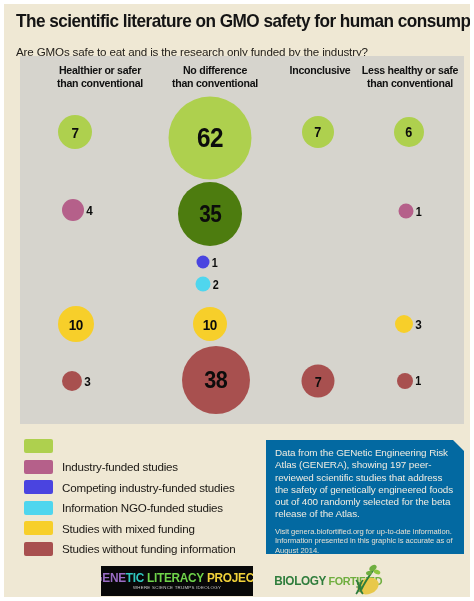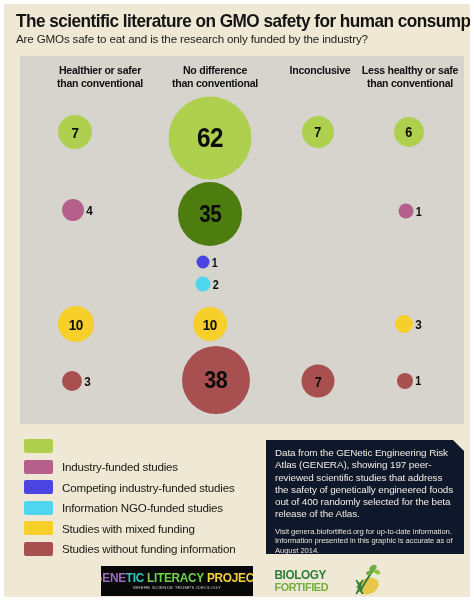--- a/index.html
+++ b/index.html
@@ -29,21 +29,21 @@
     font-size: 18.2px;
     font-weight: bold;
     color: #141414;
     letter-spacing: -0.55px;
     line-height: 1.06;
     transform: scaleX(0.945);
     transform-origin: left center;
     white-space: nowrap;
   }
   .subtitle {
-    margin-top: 1px;
+    margin-top: 14px;
     font-size: 11.6px;
     color: #23201c;
     letter-spacing: -0.15px;
     white-space: nowrap;
   }
 
   
   .chart-panel {
     position: absolute;
     left: 16px;
@@ -141,21 +141,21 @@
     white-space: nowrap;
   }
 
   
   .info-panel {
     position: absolute;
     left: 262px;
     top: 436px;
     width: 198px;
     height: 114px;
-    background: #0f172a;
+    background: #0369a1;
     color: #f0ece1;
     padding: 7px 9px 6px 9px;
     clip-path: polygon(0 0, calc(100% - 11px) 0, 100% 11px, 100% 100%, 0 100%);
   }
   .info-main {
     font-size: 9.9px;
     line-height: 1.24;
     letter-spacing: -0.1px;
   }
   .info-sub {
@@ -212,21 +212,21 @@
 
   .bf-logo {
     width: 108px;
     height: 32px;
     position: relative;
     display: flex;
     align-items: center;
   }
   .bf-text {
     display: flex;
-    flex-direction: column;
+    flex-direction: row;
     line-height: 1;
   }
   .bf-l1 {
     font-size: 12.4px;
     font-weight: bold;
     color: #2f7d3c;
     letter-spacing: -0.4px;
     transform: scaleX(0.95);
   }
   .bf-l2 {

